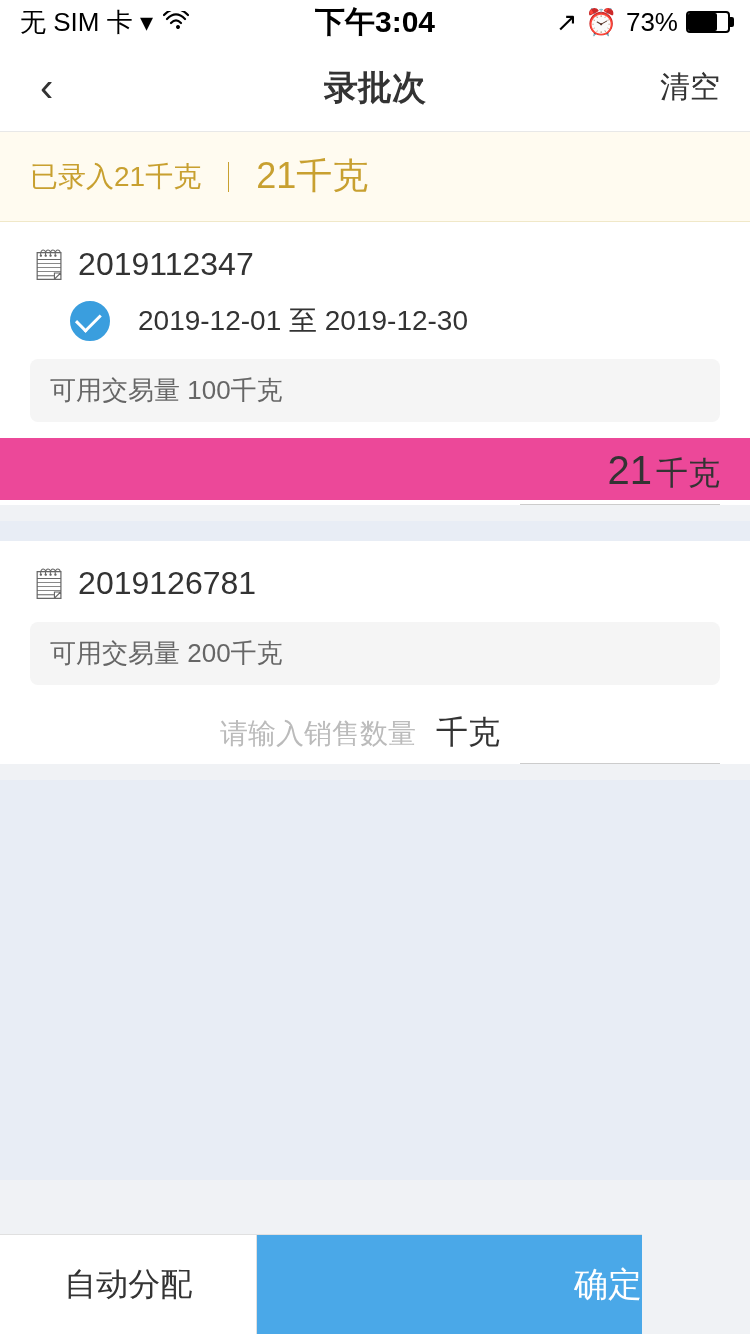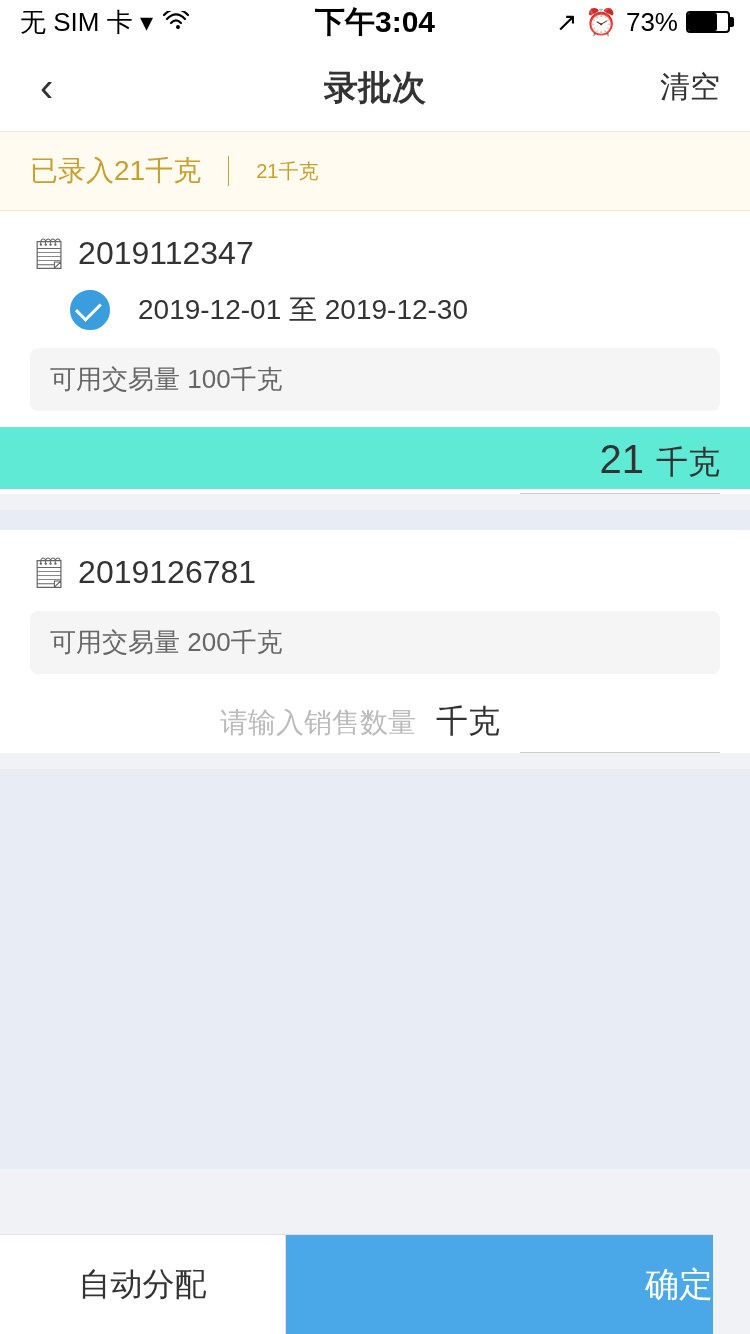--- a/index.html
+++ b/index.html
@@ -115,21 +115,21 @@
       color: #c8a030;
       font-size: 28px;
     }
     .info-bar-divider {
       width: 1px;
       height: 30px;
       background: #c8a030;
     }
     .info-bar-value {
       color: #c8a030;
-      font-size: 20px;
+      font-size: 36px;
     }
 
     
     .batch-card {
       background: #fff;
       margin-bottom: 2px;
     }
     .batch-card-header {
       padding: 24px 30px 10px 30px;
       display: flex;
@@ -229,21 +229,21 @@
       background: #e8edf5;
       flex: 1;
       min-height: 400px;
     }
 
     
     .bottom-bar {
       position: fixed;
       bottom: 0;
       left: 0;
-      width: 713px;
+      width: 642px;
       height: 100px;
       display: flex;
       background: #fff;
       border-top: 1px solid #e0e0e0;
     }
     .bottom-btn-left {
       flex: 1;
       display: flex;
       align-items: center;
       justify-content: center;
@@ -313,21 +313,21 @@
       <span class="batch-icon">🗒</span>
       <span class="batch-id">2019112347</span>
     </div>
     <div class="batch-date-row">
       <div class="radio-circle checked"></div>
       <span class="batch-date">2019-12-01 至 2019-12-30</span>
     </div>
     <div class="batch-available">可用交易量 100千克</div>
     <div style="height:16px; background:#fff;"></div>
 
-    <div style="background:#5eead4; padding: 10px 30px 4px 0; display:flex; justify-content:flex-end; align-items:baseline; gap:12px;">
+    <div style="background:#ec4899; padding: 10px 30px 4px 0; display:flex; justify-content:flex-end; align-items:baseline; gap:4px;">
       <span class="amount-value">21</span>
       <span class="amount-unit">千克</span>
     </div>
     <div class="amount-underline" style="margin: 4px 30px 16px auto;"></div>
   </div>
 
   <div class="section-sep"></div>
 
   <div class="batch-card">
     <div class="batch-card-header">

